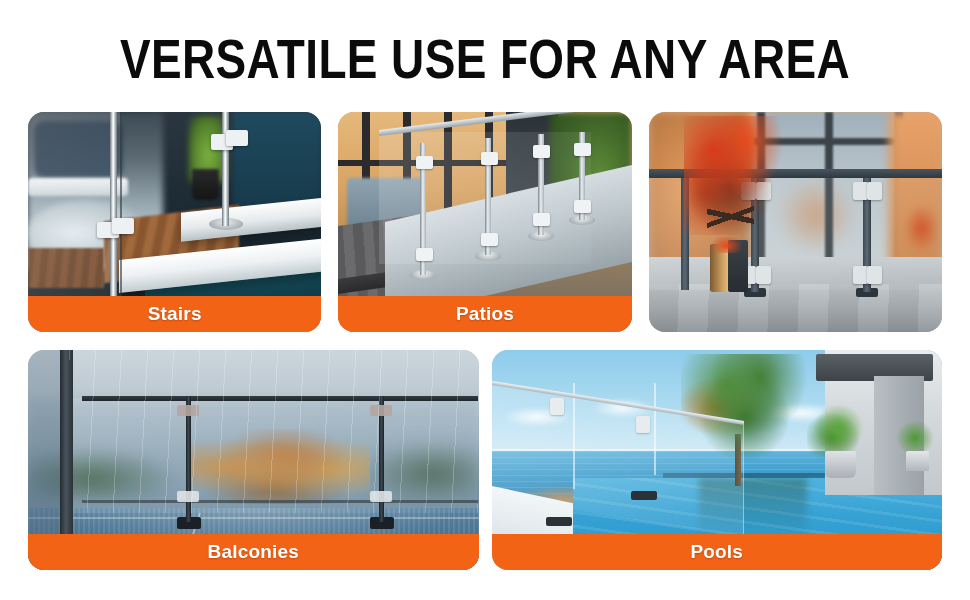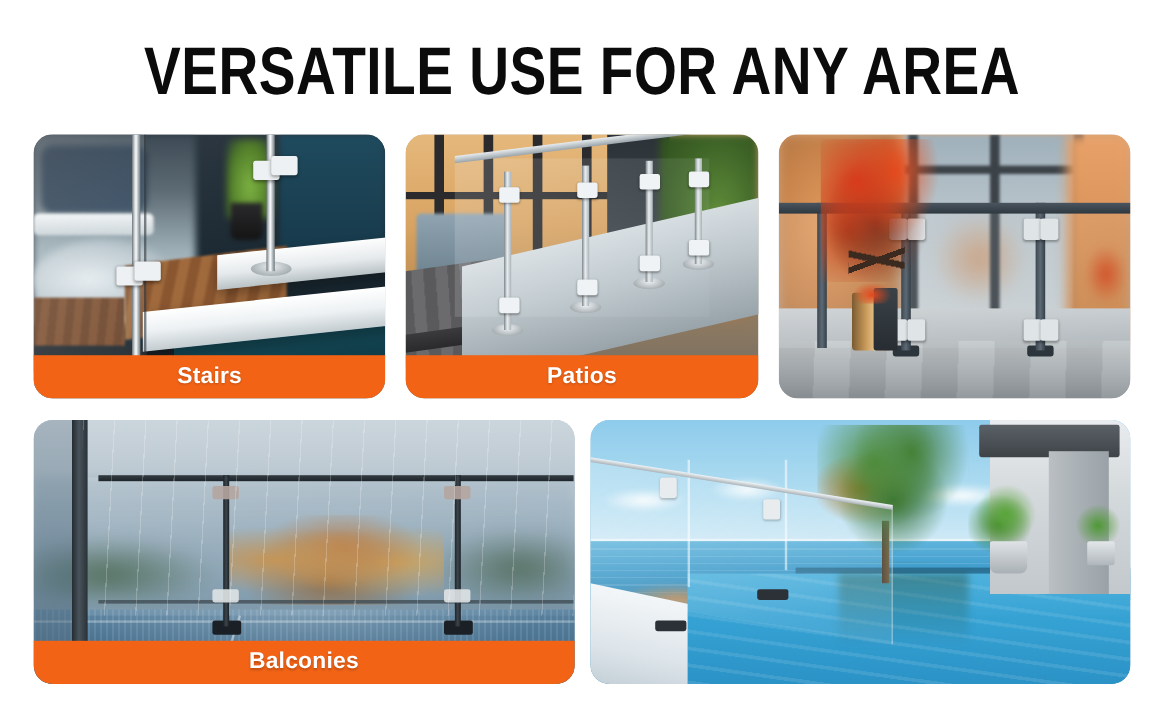--- a/index.html
+++ b/index.html
@@ -798,17 +798,20 @@
         <div class="s5-pot-b"></div>
         <div class="s5-glass"></div>
         <div class="s5-gline s5-gl1"></div>
         <div class="s5-gline s5-gl2"></div>
         <div class="s5-toprail"></div>
         <div class="s5-clamp s5-cl1"></div>
         <div class="s5-clamp s5-cl2"></div>
         <div class="s5-base s5-b1"></div>
         <div class="s5-base s5-b2"></div>
       </div>
+      <div class="label-bar">
+        <span class="label-text">Pools</span>
+      </div>
     </div>
 
   </div>
 
 </div>
 
 </body></html>

